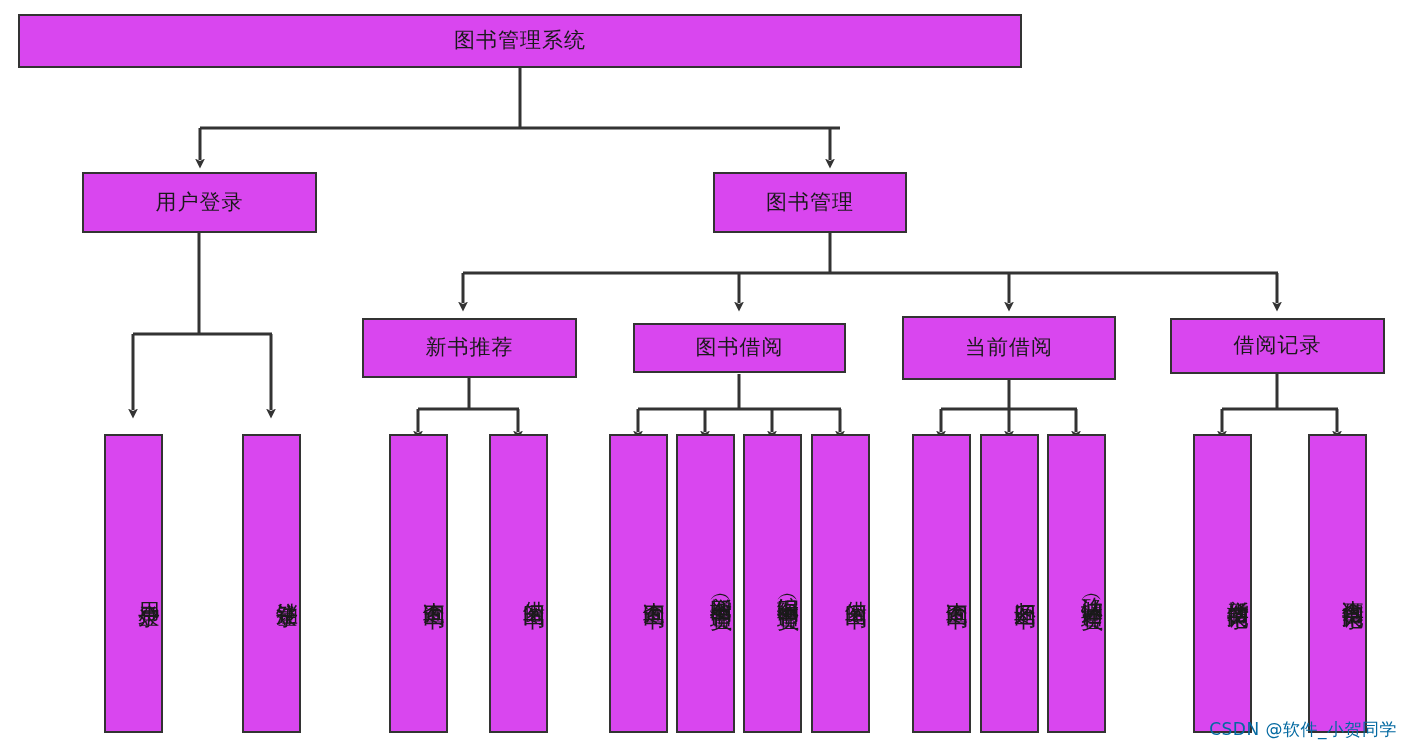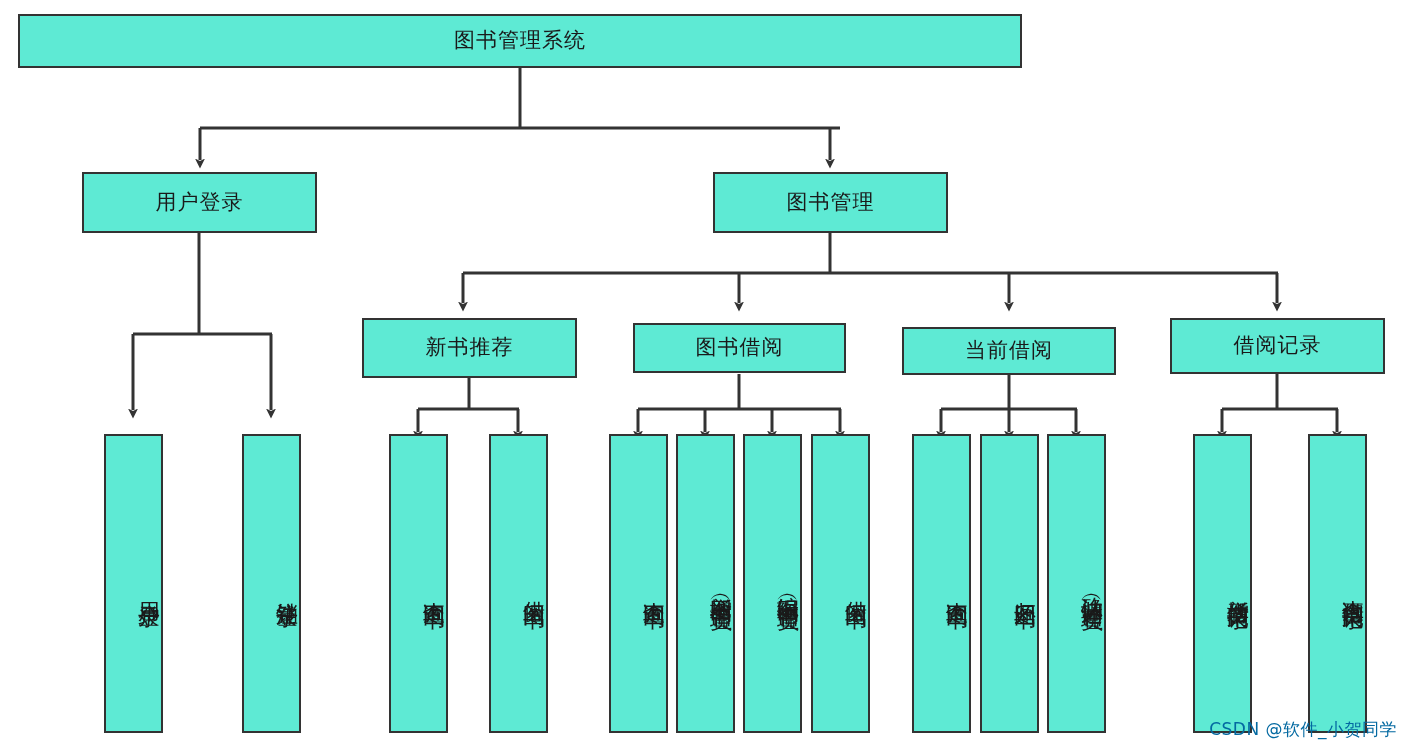--- a/index.html
+++ b/index.html
@@ -22,21 +22,21 @@
     left: 0;
     top: 0;
     width: 1405px;
     height: 747px;
     pointer-events: none;
   }
   .node {
     position: absolute;
     box-sizing: border-box;
     border: 2px solid #333333;
-    background: #5eead4;
+    background: #d946ef;
     display: flex;
     align-items: center;
     justify-content: center;
     color: #1a1a1a;
     text-align: center;
   }
   .node.horiz {
     font-size: 21px;
     letter-spacing: 1px;
   }
@@ -122,31 +122,31 @@
     </g>
   </svg>
 
   <div class="node horiz" style="left:18px; top:14px; width:1004px; height:54px;">
     <span class="lbl">图书管理系统</span>
   </div>
 
   <div class="node horiz" style="left:82px; top:172px; width:235px; height:61px;">
     <span class="lbl">用户登录</span>
   </div>
-  <div class="node horiz" style="left:713px; top:172px; width:235px; height:61px;">
+  <div class="node horiz" style="left:713px; top:172px; width:194px; height:61px;">
     <span class="lbl">图书管理</span>
   </div>
 
   <div class="node horiz" style="left:362px; top:318px; width:215px; height:60px;">
     <span class="lbl">新书推荐</span>
   </div>
   <div class="node horiz" style="left:633px; top:323px; width:213px; height:50px;">
     <span class="lbl">图书借阅</span>
   </div>
-  <div class="node horiz" style="left:902px; top:327px; width:214px; height:48px;">
+  <div class="node horiz" style="left:902px; top:316px; width:214px; height:64px;">
     <span class="lbl">当前借阅</span>
   </div>
   <div class="node horiz" style="left:1170px; top:318px; width:215px; height:56px;">
     <span class="lbl">借阅记录</span>
   </div>
 
   <div class="node vert" style="left:104px; top:434px; width:59px; height:299px;">
     <span class="lbl">用户登录</span>
   </div>
   <div class="node vert" style="left:242px; top:434px; width:59px; height:299px;">

